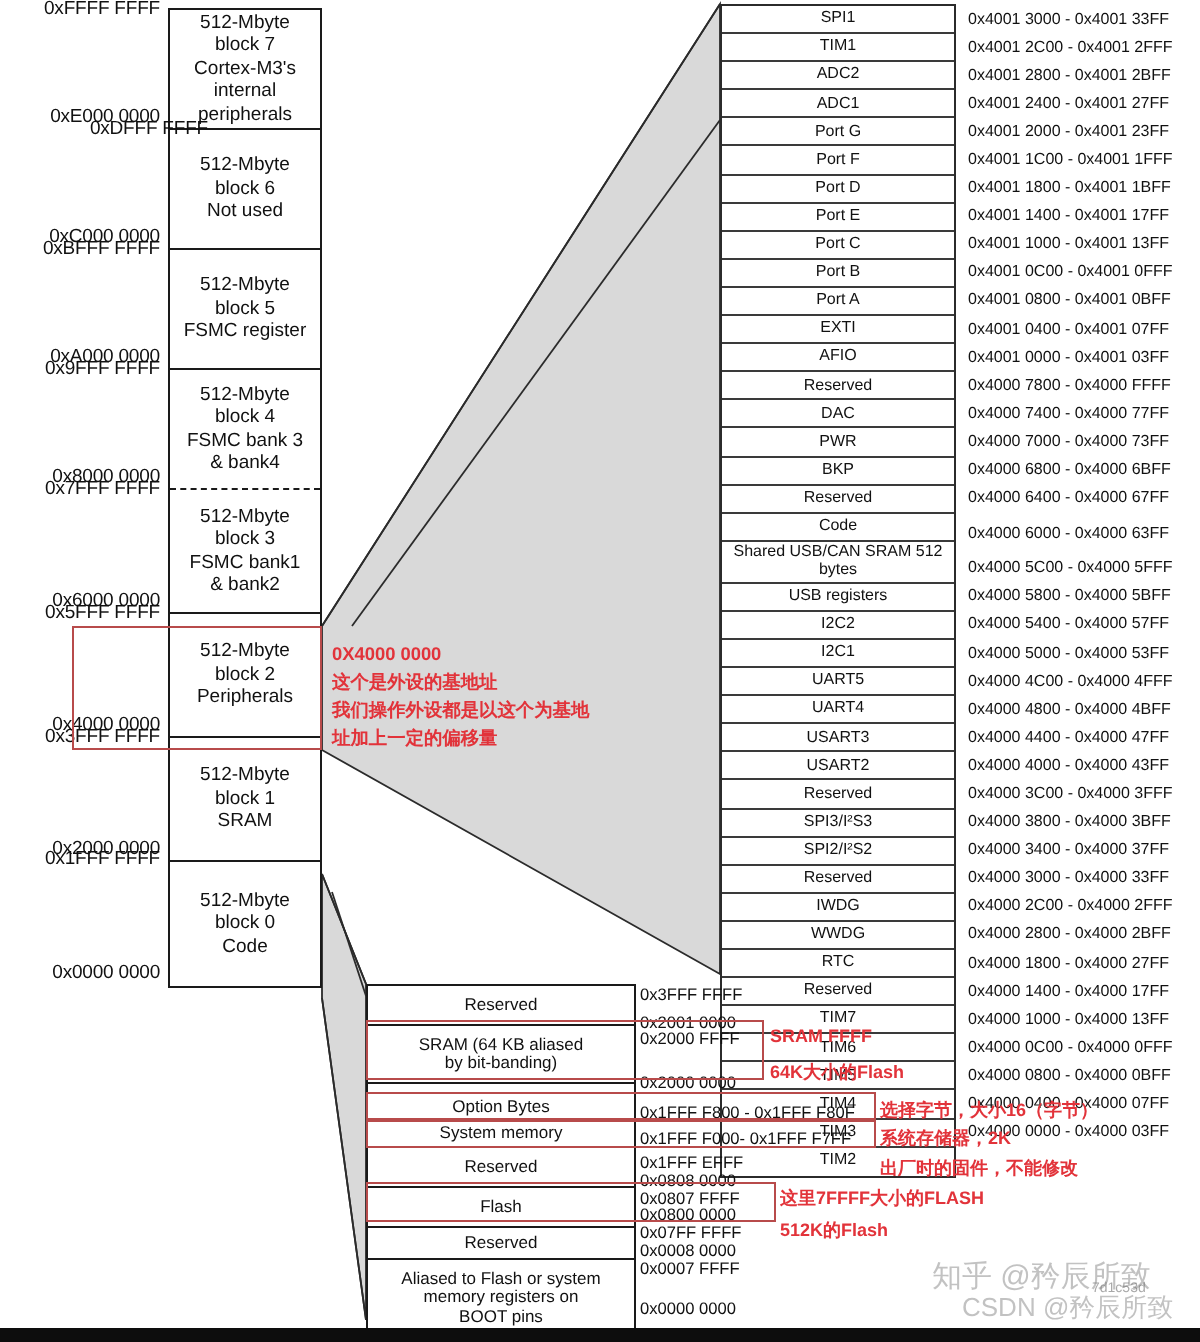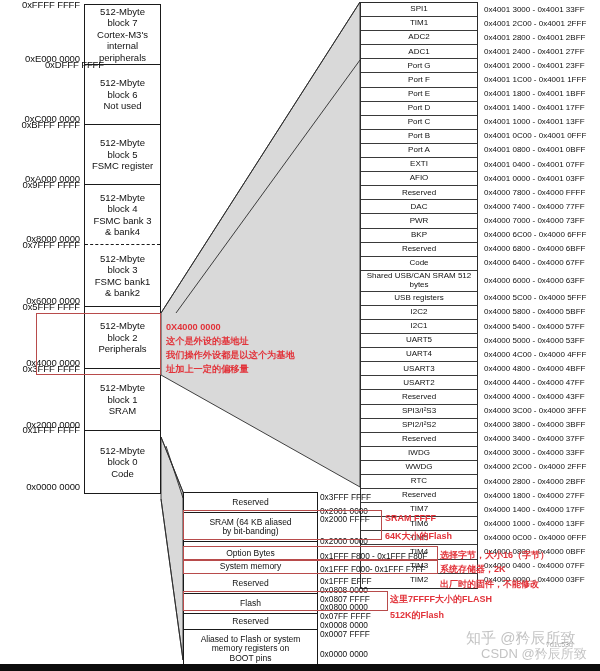--- a/index.html
+++ b/index.html
@@ -165,22 +165,22 @@
       <div>址加上一定的偏移量</div>
     </div>
 
   <div id="periph-table">
       <div class="pr">SPI1</div>
       <div class="pr">TIM1</div>
       <div class="pr">ADC2</div>
       <div class="pr">ADC1</div>
       <div class="pr">Port G</div>
       <div class="pr">Port F</div>
+      <div class="pr">Port D</div>
       <div class="pr">Port E</div>
-      <div class="pr">Port D</div>
       <div class="pr">Port C</div>
       <div class="pr">Port B</div>
       <div class="pr">Port A</div>
       <div class="pr">EXTI</div>
       <div class="pr">AFIO</div>
       <div class="pr">Reserved</div>
       <div class="pr">DAC</div>
       <div class="pr">PWR</div>
       <div class="pr">BKP</div>
       <div class="pr">Reserved</div>
@@ -218,21 +218,20 @@
       <div class="pa">0x4001 1800 - 0x4001 1BFF</div>
       <div class="pa">0x4001 1400 - 0x4001 17FF</div>
       <div class="pa">0x4001 1000 - 0x4001 13FF</div>
       <div class="pa">0x4001 0C00 - 0x4001 0FFF</div>
       <div class="pa">0x4001 0800 - 0x4001 0BFF</div>
       <div class="pa">0x4001 0400 - 0x4001 07FF</div>
       <div class="pa">0x4001 0000 - 0x4001 03FF</div>
       <div class="pa">0x4000 7800 - 0x4000 FFFF</div>
       <div class="pa">0x4000 7400 - 0x4000 77FF</div>
       <div class="pa">0x4000 7000 - 0x4000 73FF</div>
-      <div class="pa">0x4000 6C00 - 0x4000 6FFF</div>
       <div class="pa">0x4000 6800 - 0x4000 6BFF</div>
       <div class="pa">0x4000 6400 - 0x4000 67FF</div>
       <div class="pa tall">0x4000 6000 - 0x4000 63FF</div>
       <div class="pa">0x4000 5C00 - 0x4000 5FFF</div>
       <div class="pa">0x4000 5800 - 0x4000 5BFF</div>
       <div class="pa">0x4000 5400 - 0x4000 57FF</div>
       <div class="pa">0x4000 5000 - 0x4000 53FF</div>
       <div class="pa">0x4000 4C00 - 0x4000 4FFF</div>
       <div class="pa">0x4000 4800 - 0x4000 4BFF</div>
       <div class="pa">0x4000 4400 - 0x4000 47FF</div>

